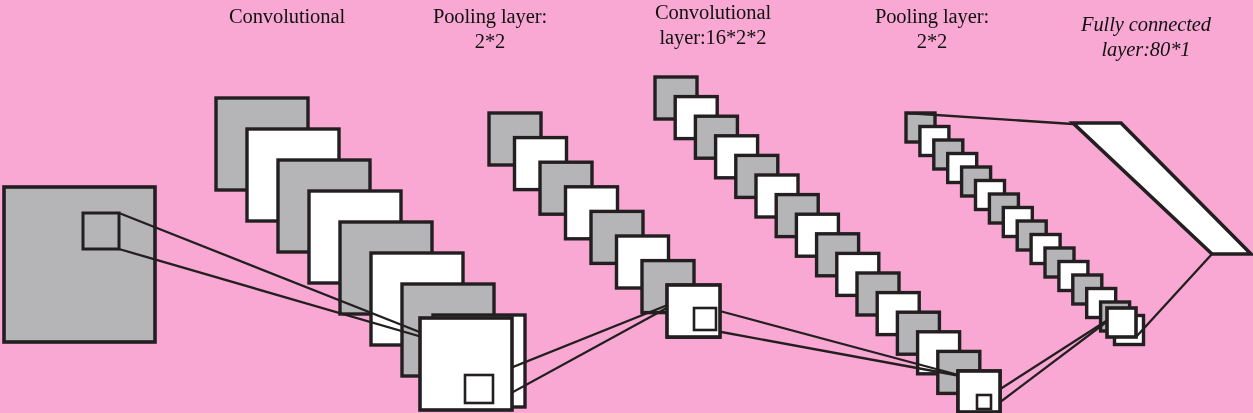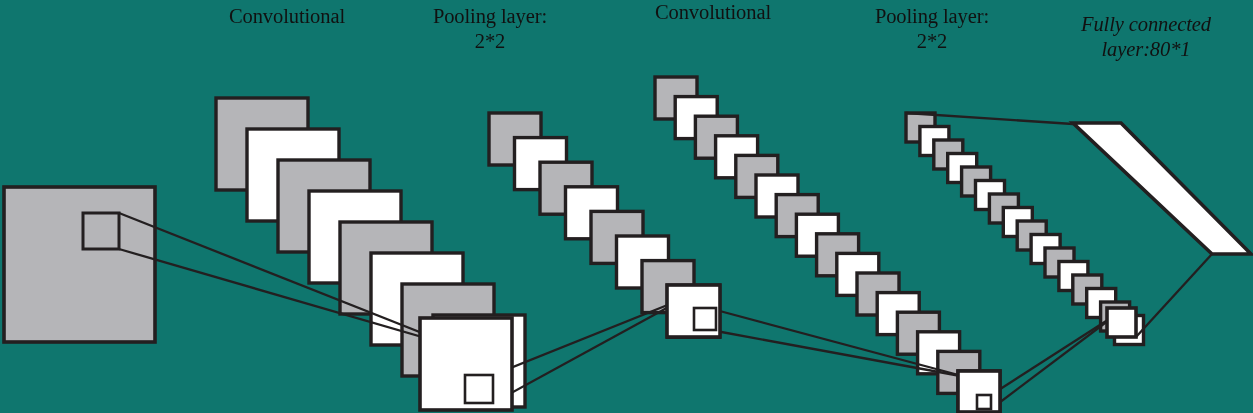--- a/index.html
+++ b/index.html
@@ -10,21 +10,21 @@
   body {
     width: 1253px;
     height: 413px;
     overflow: hidden;
     font-family: "Liberation Serif", "DejaVu Serif", serif;
   }
   #diagram-root {
     position: relative;
     width: 1253px;
     height: 413px;
-    background: #0f766e;
+    background: #f9a8d4;
   }
   #diagram-svg {
     position: absolute;
     left: 0;
     top: 0;
     width: 1253px;
     height: 413px;
     display: block;
   }
   .layer-label {
@@ -137,18 +137,18 @@
         </g>
         <rect x="465" y="375" width="28" height="28" fill="#ffffff" stroke="#231f20" stroke-width="2.6"></rect>
         <rect x="694" y="308" width="22" height="22" fill="#ffffff" stroke="#231f20" stroke-width="2.6"></rect>
         <rect x="977" y="395" width="14" height="14" fill="#ffffff" stroke="#231f20" stroke-width="2.6"></rect>
       </g>
   </svg>
 
   <div id="labels-layer">
       <div class="layer-label" style="left: 195px; top: 4px; width: 184px;"><span class="lbl-line">Convolutional</span></div>
       <div class="layer-label" style="left: 410px; top: 4px; width: 160px;"><span class="lbl-line">Pooling layer:</span><span class="lbl-line">2*2</span></div>
-      <div class="layer-label" style="left: 620px; top: 0px; width: 186px;"><span class="lbl-line">Convolutional</span></div>
+      <div class="layer-label" style="left: 620px; top: 0px; width: 186px;"><span class="lbl-line">Convolutional</span><span class="lbl-line">layer:16*2*2</span></div>
       <div class="layer-label" style="left: 852px; top: 4px; width: 160px;"><span class="lbl-line">Pooling layer:</span><span class="lbl-line">2*2</span></div>
       <div class="layer-label" style="left: 1046px; top: 12px; width: 200px; font-style: italic;"><span class="lbl-line">Fully connected</span><span class="lbl-line">layer:80*1</span></div>
     </div>
 
 </div>
 
 </body></html>

